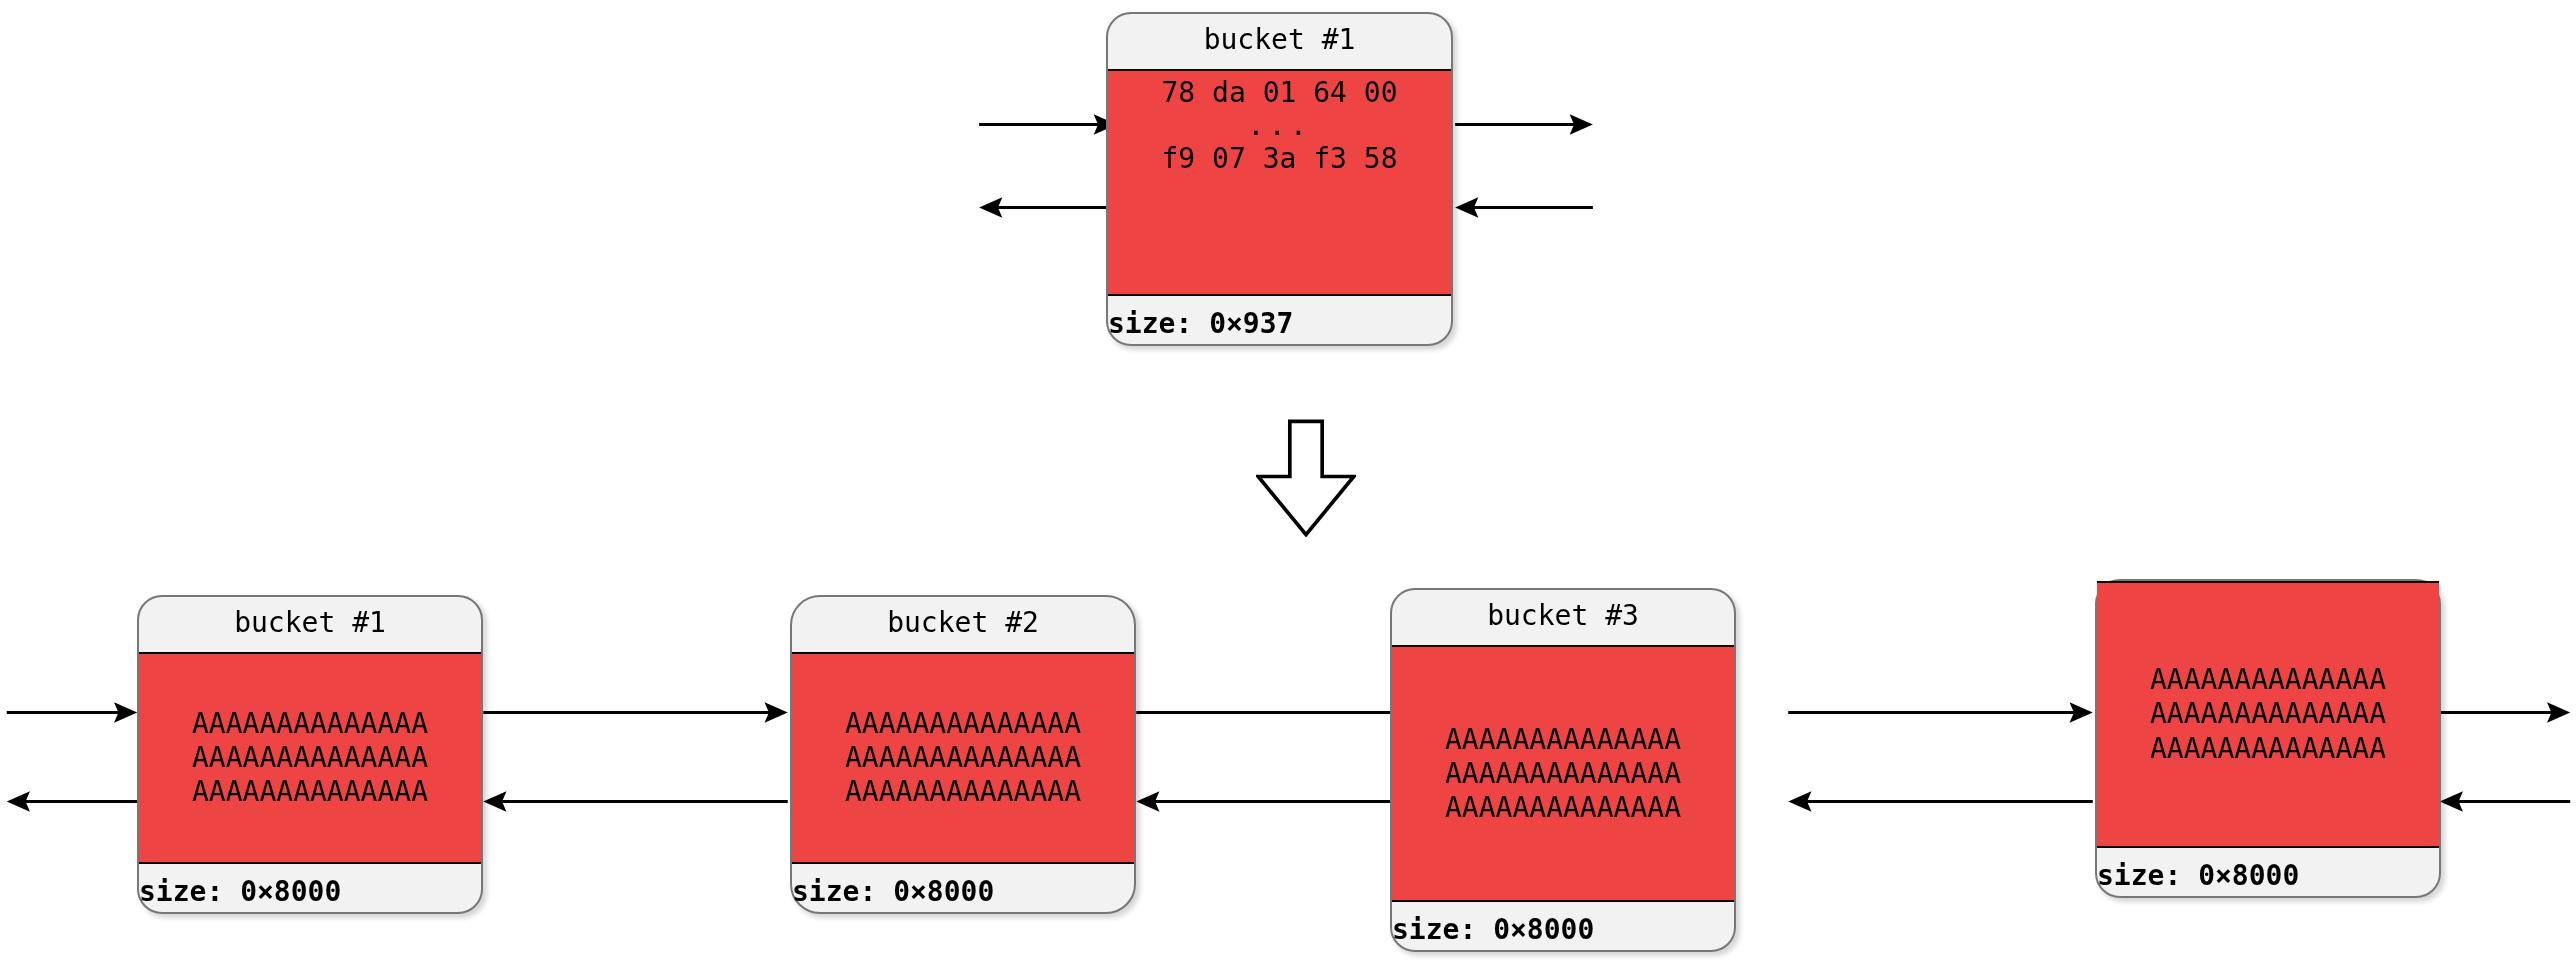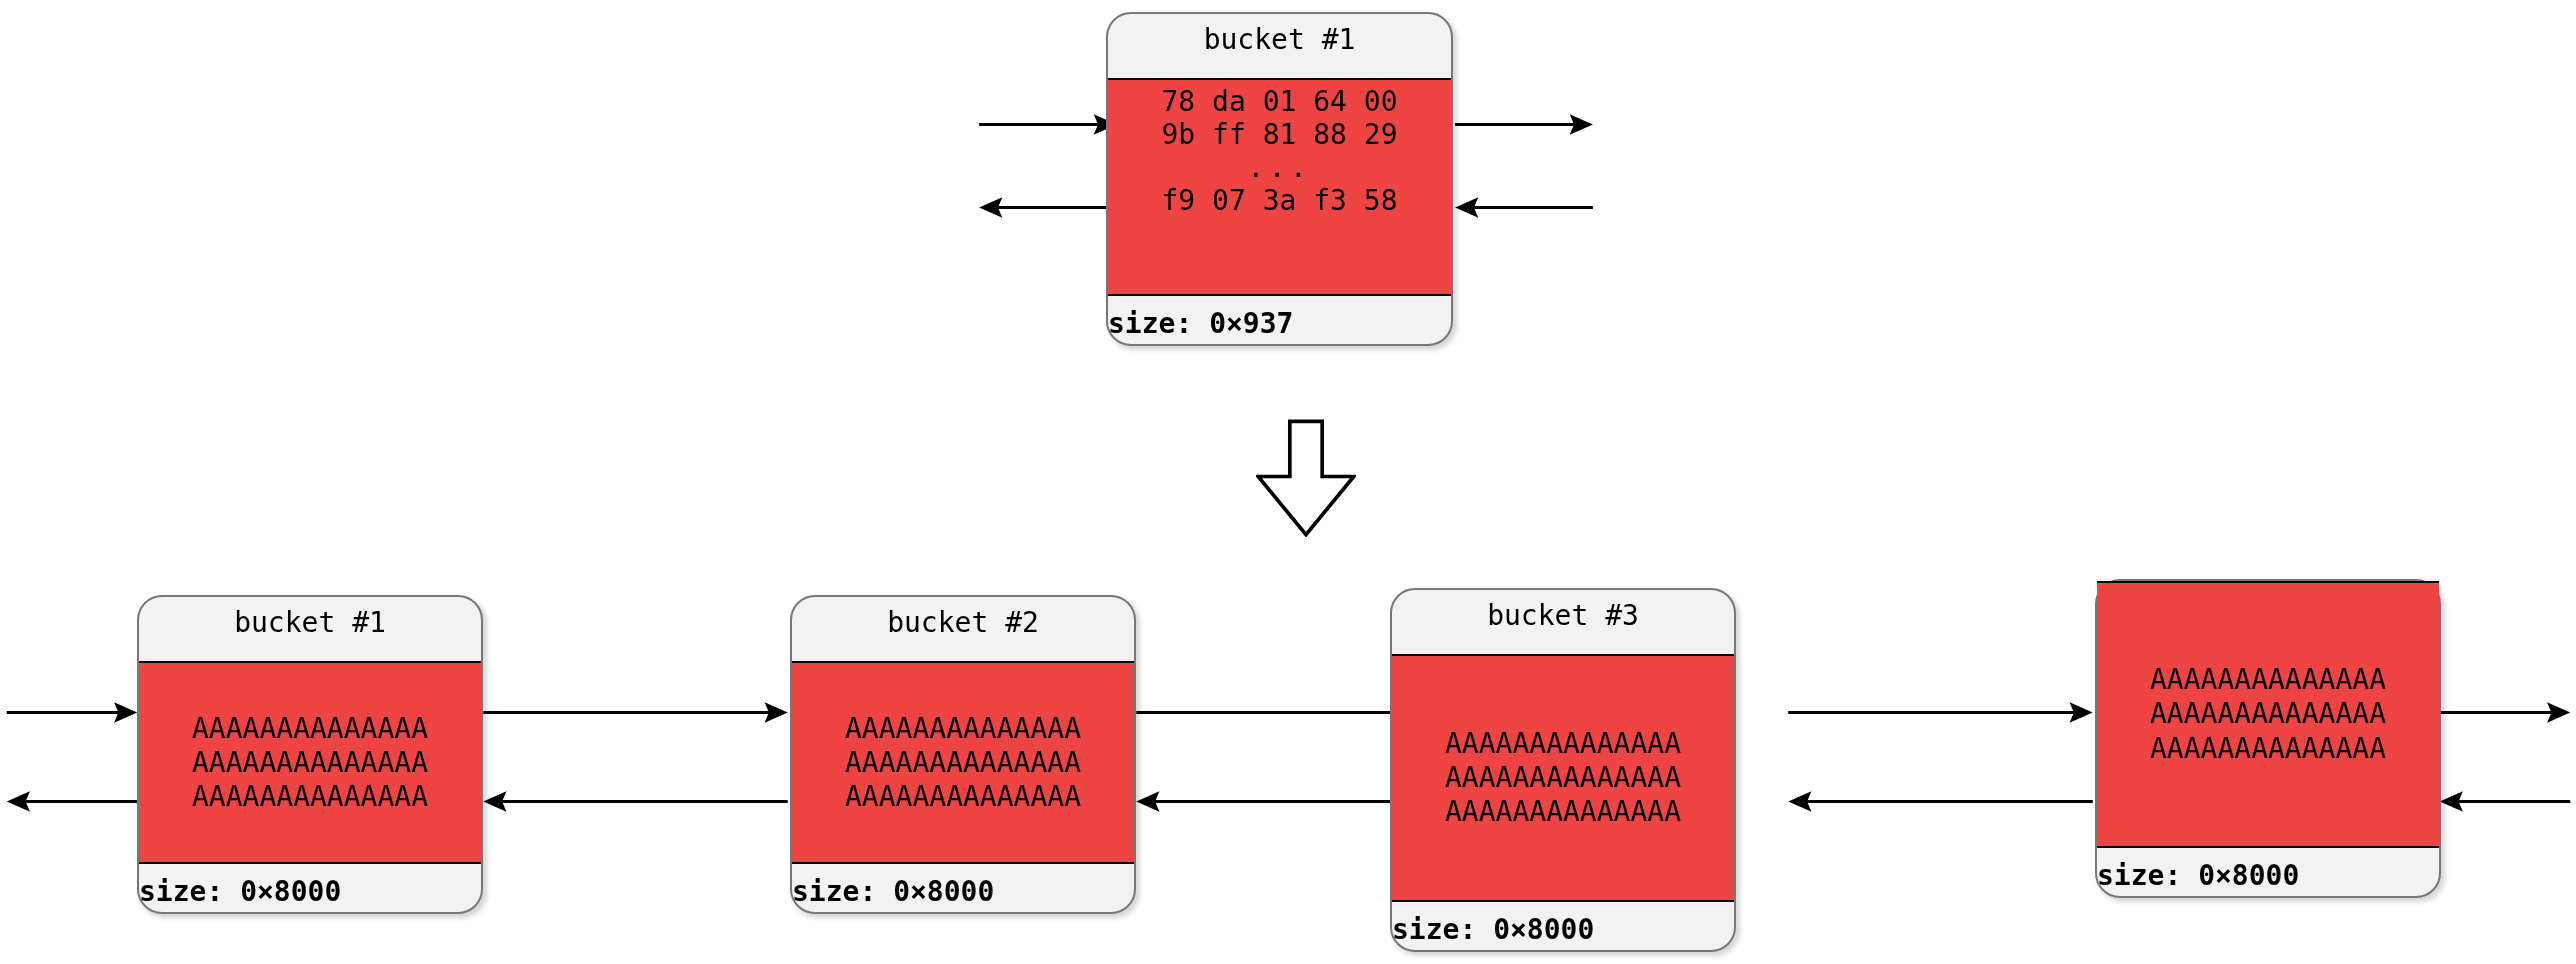--- a/index.html
+++ b/index.html
@@ -32,21 +32,21 @@
     z-index: 5;
   }
   .bucket-title {
     text-align: center;
     color: #000000;
     font-size: 28px;
     line-height: 1.15;
     letter-spacing: 0px;
     white-space: pre;
     padding-top: 10.3px;
-    padding-bottom: 22px;
+    padding-bottom: 13px;
     user-select: none;
   }
   .bucket-body {
     background: #ef4444;
     border-top: 2.9px solid #000000;
     border-bottom: 2.9px solid #000000;
     flex: 1 1 auto;
     display: flex;
     flex-direction: column;
     justify-content: center;
@@ -130,21 +130,20 @@
 
   <svg class="edge" style="left:978px; top:193px; width:140px; height:29px;" viewBox="0 0 190 40">
     <line x1="190" y1="20" x2="22" y2="20"></line>
     <polygon points="0,20 32,6 26,20 32,34"></polygon>
   </svg>
 
   <div class="bucket hex" style="left:1106px; top:11.8px; width:347px; height:334px;">
     <div class="bucket-title">bucket #1</div>
     <div class="bucket-body">
       <div class="bucket-line">78 da 01 64 00</div>
-      <div class="bucket-line">9b ff 81 88 29</div>
       <div class="bucket-line ellipsis">...</div>
       <div class="bucket-line">f9 07 3a f3 58</div>
     </div>
     <div class="bucket-size">size: 0×937</div>
   </div>
 
   <svg class="blockarrow" style="left:1256px; top:419px; width:100px; height:118px;" viewBox="0 0 136 160">
     <polygon points="46,3 90,3 90,78 133,78 68,157 3,78 46,78"></polygon>
   </svg>
 
@@ -171,21 +170,21 @@
   <svg class="edge" style="left:481px; top:698px; width:309px; height:29px;" viewBox="0 0 420 40">
     <line x1="0" y1="20" x2="398" y2="20"></line>
     <polygon points="420,20 388,6 394,20 388,34"></polygon>
   </svg>
 
   <svg class="edge" style="left:481px; top:787px; width:309px; height:29px;" viewBox="0 0 420 40">
     <line x1="420" y1="20" x2="22" y2="20"></line>
     <polygon points="0,20 32,6 26,20 32,34"></polygon>
   </svg>
 
-  <div class="bucket" style="left:790px; top:595px; width:346px; height:319px;">
+  <div class="bucket" style="left:790px; top:595px; width:346px; height:319px;border-radius:30px;">
     <div class="bucket-title">bucket #2</div>
     <div class="bucket-body">
       <div class="bucket-line">AAAAAAAAAAAAAA</div>
       <div class="bucket-line">AAAAAAAAAAAAAA</div>
       <div class="bucket-line">AAAAAAAAAAAAAA</div>
     </div>
     <div class="bucket-size">size: 0×8000</div>
   </div>
 
   <svg class="edge" style="left:1134px; top:698px; width:309px; height:29px;" viewBox="0 0 420 40">

